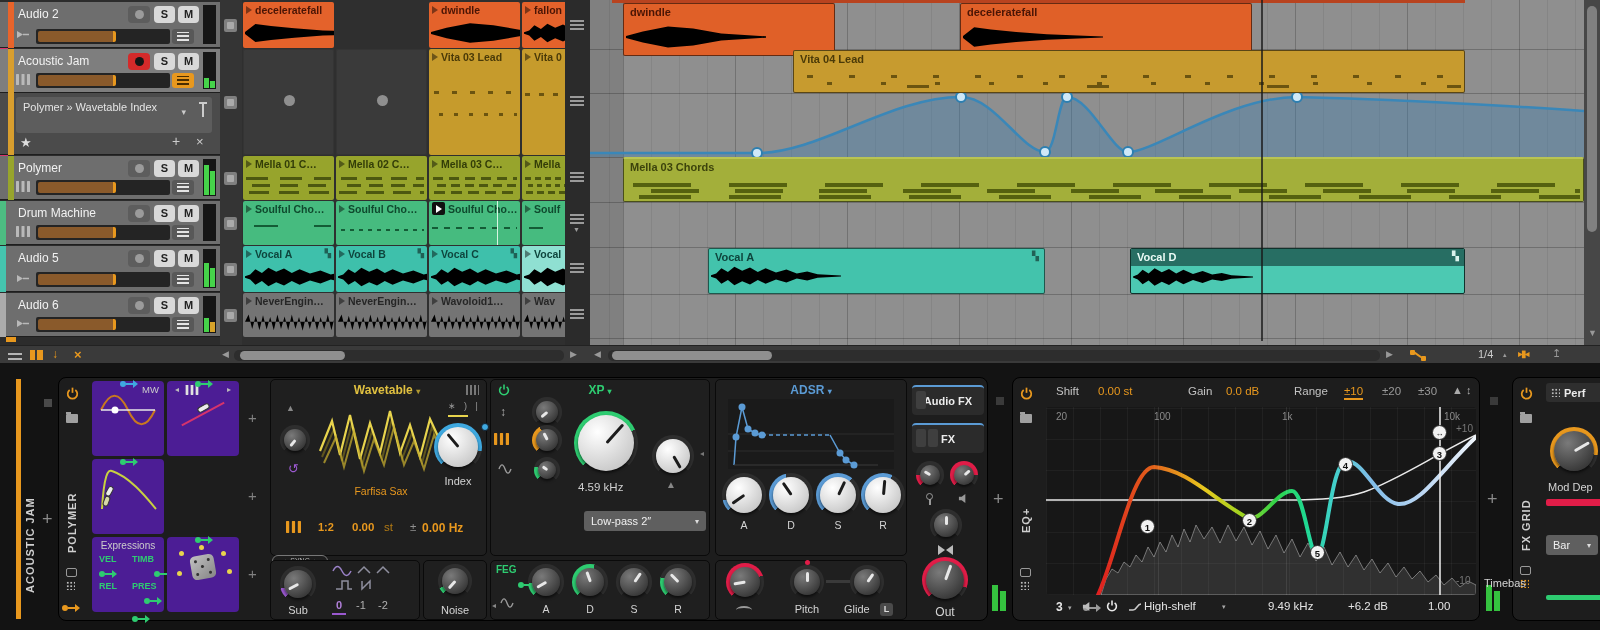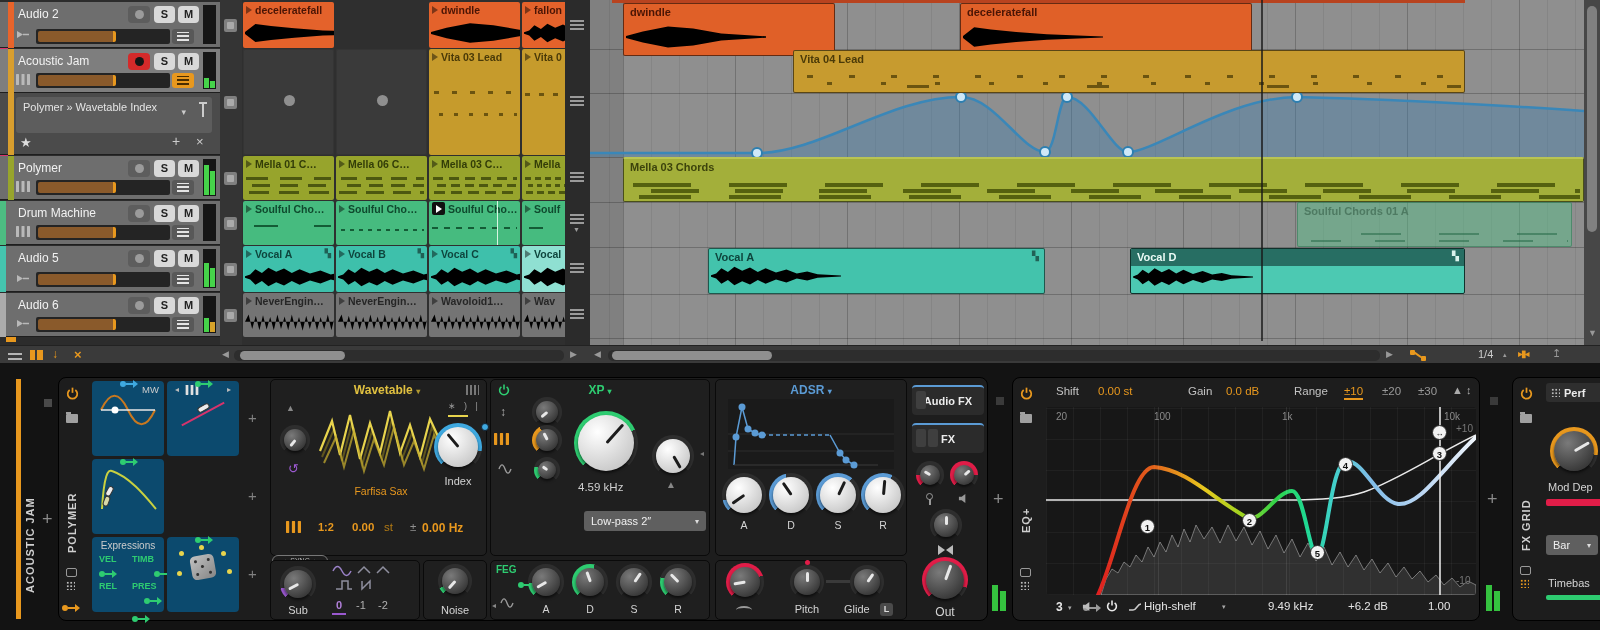--- a/index.html
+++ b/index.html
@@ -51,21 +51,21 @@
 .tbar{position:absolute;left:0;top:345px;width:1600px;height:18px;background:#3a3a3a;border-top:1px solid #222}
 .scrtrack{position:absolute;top:4px;height:11px;background:#2d2d2d;border-radius:5px}
 .scrthumb{position:absolute;top:1px;height:9px;background:#8f8f8f;border-radius:5px}
 .arrow{position:absolute;top:3px;font-size:9px;color:#999}
 .oicon{color:#e8981e}
 
 .devs{position:absolute;left:0;top:363px;width:1600px;height:267px;background:#131313}
 .devbody{position:absolute;background:#1d1d1d;border-radius:8px;border:1px solid #000}
 .vlabel{writing-mode:vertical-rl;transform:rotate(180deg);font-size:11px;font-weight:bold;color:#cfcfcf;letter-spacing:1px}
 .panel{position:absolute;background:#1f1f1f;border:1px solid #0a0a0a;border-radius:5px}
-.tile{position:absolute;width:72px;height:75px;background:#0c4a6e;border-radius:4px}
+.tile{position:absolute;width:72px;height:75px;background:#4c1d95;border-radius:4px}
 .kn{position:absolute}
 .kn .ring{position:absolute;inset:0;border-radius:50%;background:conic-gradient(from 225deg,var(--c,#555) 0 var(--v,0deg),#2e2e2e var(--v,0deg) 270deg,transparent 270deg)}
 .kn .cap{position:absolute;inset:4px;border-radius:50%;background:radial-gradient(circle at 35% 30%,#7a7a7a,#3a3a3a 75%);box-shadow:0 2px 3px rgba(0,0,0,.6)}
 .kn.white .cap{background:radial-gradient(circle at 35% 30%,#fff,#c9c9c9 78%)}
 .kn .pt{position:absolute;left:calc(50% - 1.5px);top:7px;width:3px;height:calc(50% - 7px);transform-origin:50% 100%;background:#e8e8e8;border-radius:2px}
 .kn.white .pt{background:#1c1c1c}
 .ma{position:relative;display:inline-block;width:18px;height:10px}
 .ma:before{content:"";position:absolute;left:0;top:2px;width:6px;height:6px;border-radius:50%;background:var(--c,#2ecc71)}
 .ma:after{content:"";position:absolute;left:6px;top:4px;width:7px;height:2px;background:var(--c,#2ecc71)}
 .ma b{position:absolute;right:0;top:1px;border-left:5px solid var(--c,#2ecc71);border-top:4px solid transparent;border-bottom:4px solid transparent}
@@ -366,21 +366,21 @@
   <div class="cell" style="left:23px;top:156px;width:91px;height:44px;background:#97a42c">
         <div class="chead" style="color:#333d08">
           <span class="ptri"></span>
           <span>Mella 01 C…</span>
         </div>
         <div class="notes" style="top:18px;height:24px;background-image:repeating-linear-gradient(90deg,#4d5810 0 22px,transparent 22px 34px),repeating-linear-gradient(90deg,#4d5810 0 18px,transparent 18px 28px),repeating-linear-gradient(90deg,#4d5810 0 20px,transparent 20px 30px);background-size:100% 3px,100% 3px,100% 3px;background-position:0 3px,6px 10px,3px 17px;background-repeat:no-repeat"></div>
       </div>
   <div class="cell" style="left:116px;top:156px;width:91px;height:44px;background:#97a42c">
         <div class="chead" style="color:#333d08">
           <span class="ptri"></span>
-          <span>Mella 06 C…</span>
+          <span>Mella 02 C…</span>
         </div>
         <div class="notes" style="top:18px;height:24px;background-image:repeating-linear-gradient(90deg,#4d5810 0 16px,transparent 16px 25px),repeating-linear-gradient(90deg,#4d5810 0 14px,transparent 14px 22px),repeating-linear-gradient(90deg,#4d5810 0 18px,transparent 18px 27px);background-size:100% 3px,100% 3px,100% 3px;background-position:2px 3px,8px 10px,0 17px;background-repeat:no-repeat"></div>
       </div>
   <div class="cell" style="left:209px;top:156px;width:91px;height:44px;background:#97a42c">
         <div class="chead" style="color:#333d08">
           <span class="ptri"></span>
           <span>Mella 03 C…</span>
         </div>
         <div class="notes" style="top:18px;height:24px;background-image:repeating-linear-gradient(90deg,#4d5810 0 10px,transparent 10px 16px),repeating-linear-gradient(90deg,#4d5810 0 9px,transparent 9px 14px),repeating-linear-gradient(90deg,#4d5810 0 11px,transparent 11px 17px);background-size:100% 3px,100% 3px,100% 3px;background-position:1px 3px,5px 10px,2px 17px;background-repeat:no-repeat"></div>
       </div>
@@ -549,24 +549,20 @@
           <circle cx="455" cy="59" r="5"></circle>
           <circle cx="477" cy="4" r="5"></circle>
           <circle cx="538" cy="59" r="5"></circle>
           <circle cx="707" cy="4" r="5"></circle>
     </g>
   </svg>
 
   <div class="aclip" style="left:33px;top:157px;width:961px;height:45px;background:#a3af3a;border-top:2px solid #b9c454">
     <span class="aname" style="color:#3c430c">Mella 03 Chords</span>
     <div class="notes" style="top:22px;height:18px;background-image:repeating-linear-gradient(90deg,#55610f 0 58px,transparent 58px 96px),repeating-linear-gradient(90deg,#55610f 0 48px,transparent 48px 84px),repeating-linear-gradient(90deg,#55610f 0 52px,transparent 52px 90px);background-size:100% 4px,100% 4px,100% 4px;background-position:6px 2px,24px 8px,12px 14px;background-repeat:no-repeat"></div>
-  </div>
-  <div class="aclip" style="left:707px;top:202px;width:275px;height:45px;background:rgba(86,195,137,.45);border-color:rgba(40,110,75,.5)">
-    <span class="aname" style="color:#4e7a62">Soulful Chords 01 A</span>
-    <div class="notes" style="top:26px;height:14px;background-image:repeating-linear-gradient(90deg,rgba(30,100,65,.5) 0 40px,transparent 40px 78px),repeating-linear-gradient(90deg,rgba(30,100,65,.5) 0 30px,transparent 30px 64px);background-size:100% 2px,100% 2px;background-position:60px 4px,10px 11px;background-repeat:no-repeat"></div>
   </div>
   <div class="aclip" style="left:118px;top:248px;width:337px;height:46px;background:#43c3ac">
     <span class="aname" style="color:#0e453d">Vocal A</span>
     <span class="abs" style="right:5px;top:2px;font-size:9px;color:rgba(0,0,0,.5)">▚</span>
     <svg class="wf" style="bottom:4px;height:26px;color:#17453c" viewBox="0 0 100 20" preserveAspectRatio="none">
           <use href="#wf3"></use>
         </svg>
   </div>
   <div class="aclip" style="left:540px;top:248px;width:335px;height:46px;background:#4cc9b2;border-color:#10322c">
     <div class="abs" style="left:0;right:0;top:0;height:17px;background:#276e63"></div>
@@ -1066,16 +1062,16 @@
         <div class="ring" style="--c:#e8981e;--v:235deg"></div>
         <div class="cap"></div>
         <div class="pt" style="transform:rotate(60deg)"></div>
       </div>
   <span class="abs" style="left:1548px;top:118px;font-size:11px;color:#d4d4d4;white-space:nowrap">Mod Dep</span>
   <div class="abs" style="left:1546px;top:136px;width:58px;height:7px;background:#e11d48;border-radius:2px"></div>
   <div class="dd" style="left:1546px;top:172px;width:52px;height:20px">
         <span class="cv">Bar</span>
         <span style="font-size:8px;color:#ddd">▾</span>
       </div>
-  <span class="abs" style="left:1548px;top:214px;font-size:11px;color:#d4d4d4;white-space:nowrap">Timebas</span>
+  <span class="abs" style="left:1484px;top:214px;font-size:11px;color:#d4d4d4;white-space:nowrap">Timebas</span>
   <div class="abs" style="left:1546px;top:232px;width:58px;height:5px;background:#2ecc71;border-radius:2px"></div>
 </div>
 </div>
 
 </body></html>

